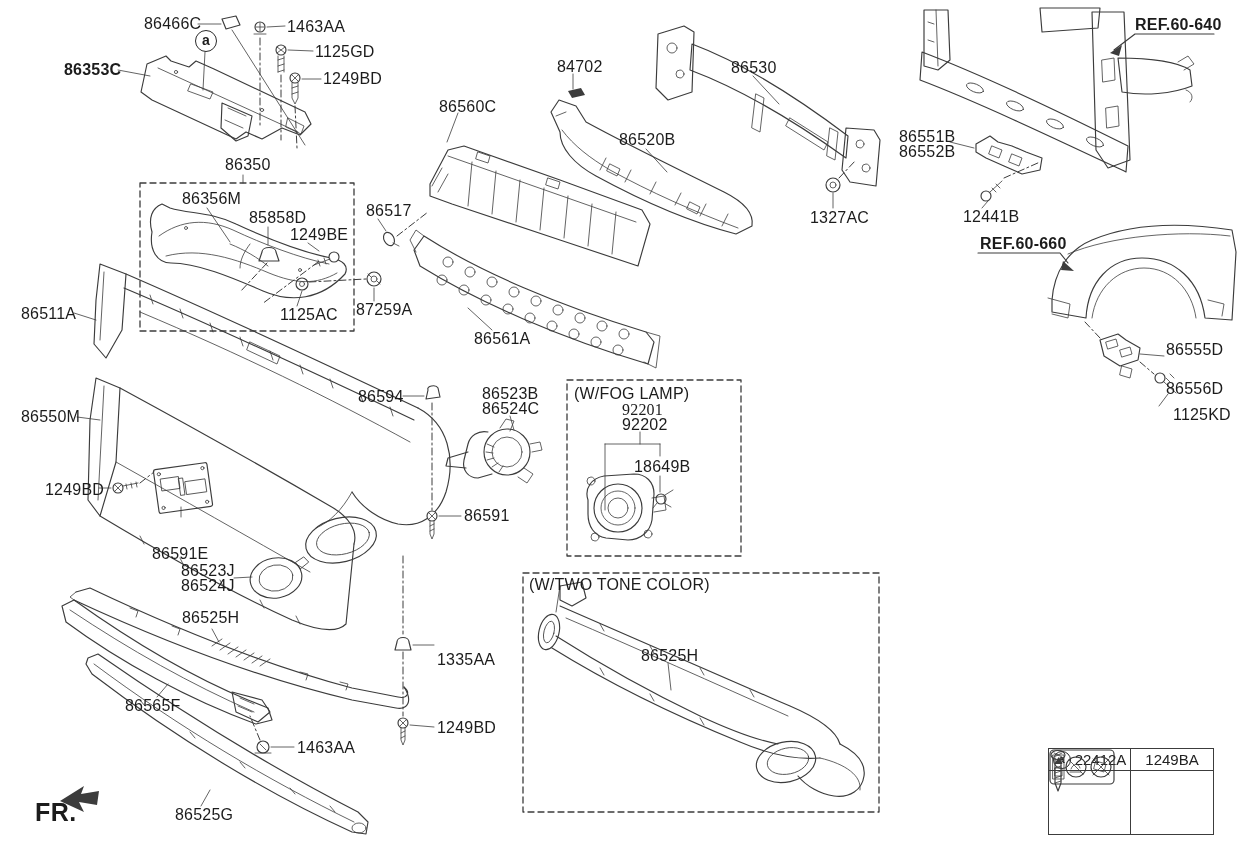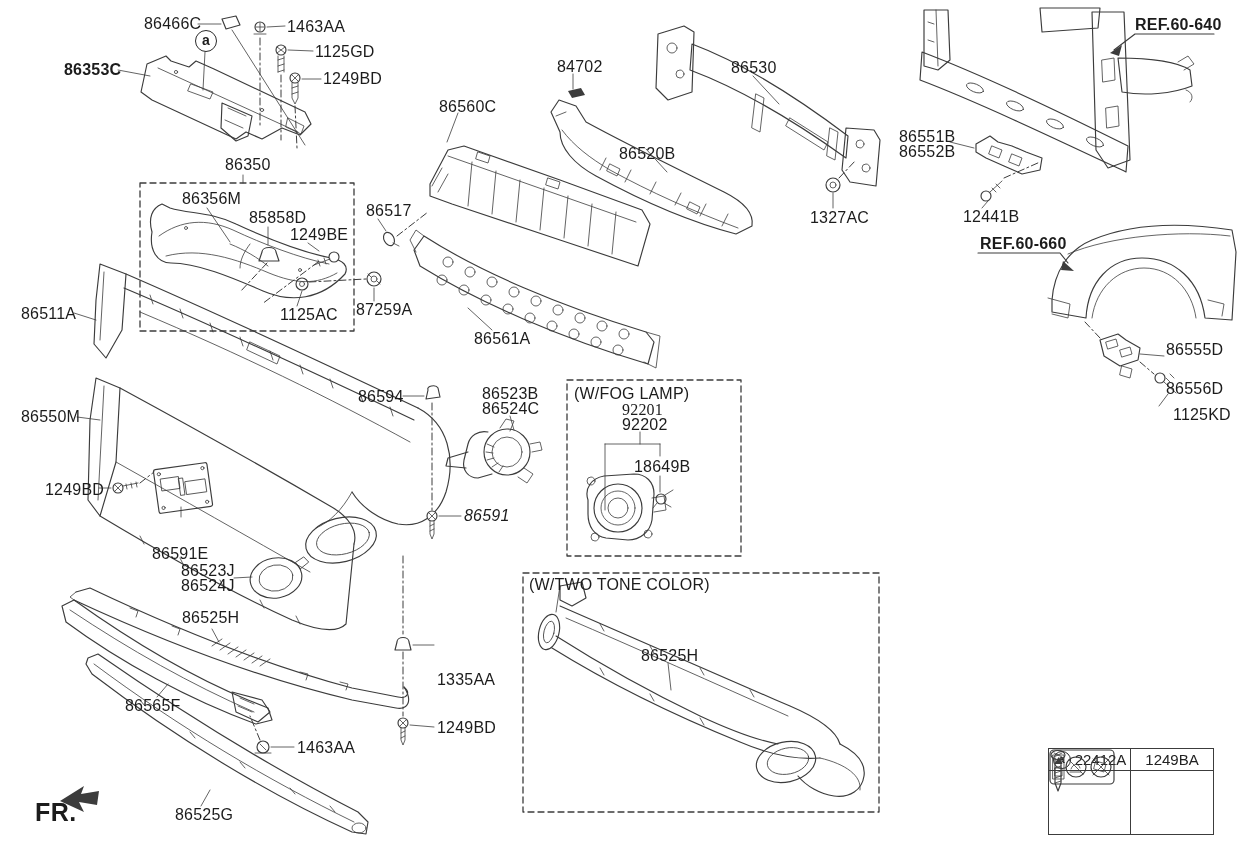--- a/index.html
+++ b/index.html
@@ -391,44 +391,44 @@
       <div class="lbl" style="left: 225px; top: 157px;">86350</div>
       <div class="lbl" style="left: 182px; top: 191px;">86356M</div>
       <div class="lbl" style="left: 249px; top: 210px;">85858D</div>
       <div class="lbl" style="left: 290px; top: 227px;">1249BE</div>
       <div class="lbl" style="left: 366px; top: 203px;">86517</div>
       <div class="lbl" style="left: 280px; top: 307px;">1125AC</div>
       <div class="lbl" style="left: 356px; top: 302px;">87259A</div>
       <div class="lbl" style="left: 474px; top: 331px;">86561A</div>
       <div class="lbl" style="left: 439px; top: 99px;">86560C</div>
       <div class="lbl" style="left: 557px; top: 59px;">84702</div>
-      <div class="lbl" style="left: 619px; top: 132px; margin-top: 14px;">86520B</div>
+      <div class="lbl" style="left: 619px; top: 132px;">86520B</div>
       <div class="lbl" style="left: 731px; top: 60px;">86530</div>
       <div class="lbl" style="left: 810px; top: 210px;">1327AC</div>
       <div class="lbl" style="left: 899px; top: 129px; text-align: right;">86551B</div>
       <div class="lbl" style="left: 899px; top: 144px;">86552B</div>
       <div class="lbl" style="left: 963px; top: 209px;">12441B</div>
       <div class="lbl b" style="left: 1135px; top: 17px;">REF.60-640</div>
       <div class="lbl b" style="left: 980px; top: 236px;">REF.60-660</div>
       <div class="lbl" style="left: 21px; top: 306px;">86511A</div>
       <div class="lbl" style="left: 21px; top: 409px;">86550M</div>
       <div class="lbl" style="left: 358px; top: 389px;">86594</div>
       <div class="lbl" style="left: 482px; top: 386px;">86523B</div>
       <div class="lbl" style="left: 482px; top: 401px;">86524C</div>
       <div class="lbl" style="left: 574px; top: 386px;">(W/FOG LAMP)</div>
       <div class="lbl" style="left: 622px; top: 402px; font-family: Liberation Serif, serif;">92201</div>
       <div class="lbl" style="left: 622px; top: 417px;">92202</div>
       <div class="lbl" style="left: 634px; top: 459px;">18649B</div>
       <div class="lbl" style="left: 45px; top: 482px;">1249BD</div>
       <div class="lbl" style="left: 152px; top: 546px;">86591E</div>
-      <div class="lbl" style="left: 464px; top: 508px; font-style: italic;">86591</div>
+      <div class="lbl" style="left: 464px; top: 508px;">86591</div>
       <div class="lbl" style="left: 181px; top: 563px;">86523J</div>
       <div class="lbl" style="left: 181px; top: 578px;">86524J</div>
       <div class="lbl" style="left: 182px; top: 610px;">86525H</div>
-      <div class="lbl" style="left: 437px; top: 672px;">1335AA</div>
+      <div class="lbl" style="left: 437px; top: 652px;">1335AA</div>
       <div class="lbl" style="left: 437px; top: 720px;">1249BD</div>
       <div class="lbl" style="left: 297px; top: 740px;">1463AA</div>
       <div class="lbl" style="left: 125px; top: 698px;">86565F</div>
       <div class="lbl" style="left: 175px; top: 807px;">86525G</div>
       <div class="lbl" style="left: 529px; top: 577px;">(W/TWO TONE COLOR)</div>
       <div class="lbl" style="left: 641px; top: 648px;">86525H</div>
       <div class="lbl" style="left: 1166px; top: 342px;">86555D</div>
       <div class="lbl" style="left: 1166px; top: 357px; margin-top: 24px;">86556D</div>
       <div class="lbl" style="left: 1143px; top: 407px; margin-left: 30px;">1125KD</div>
       <div class="lbl xl" style="left: 35px; top: 800px;">FR.</div>

